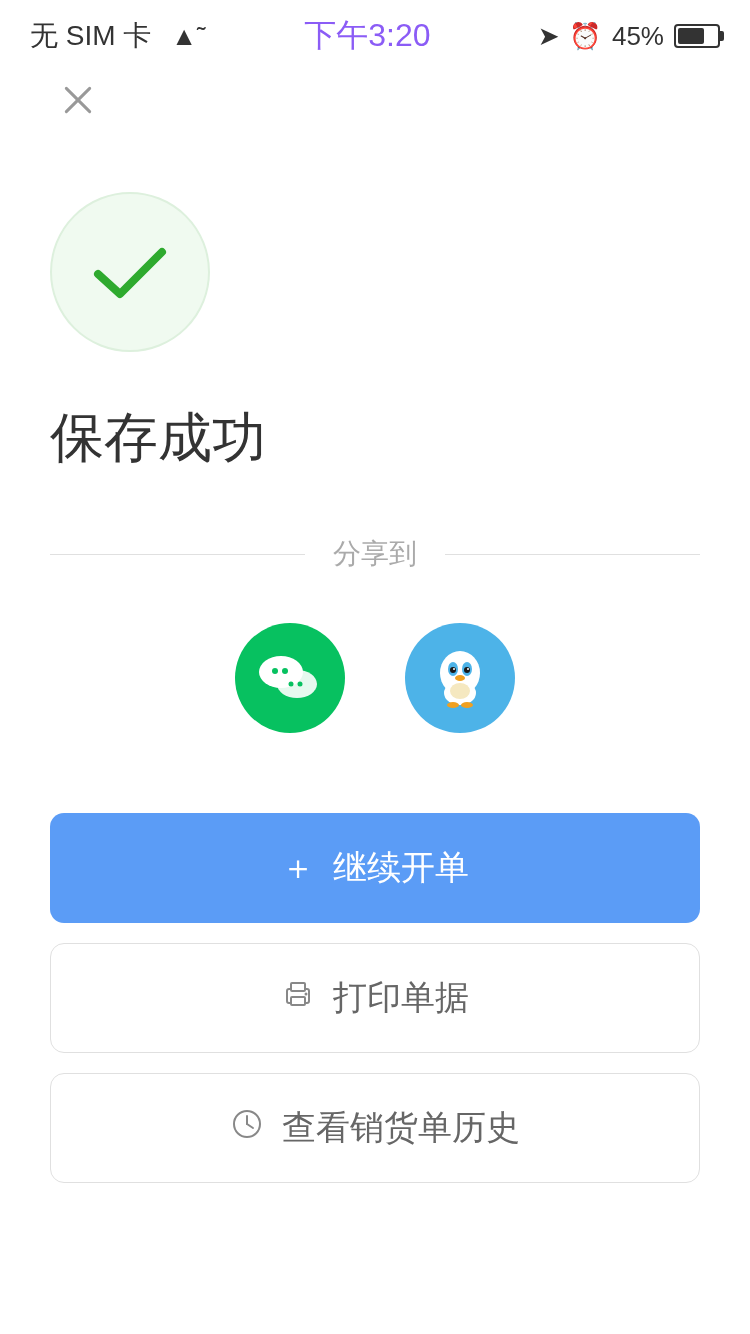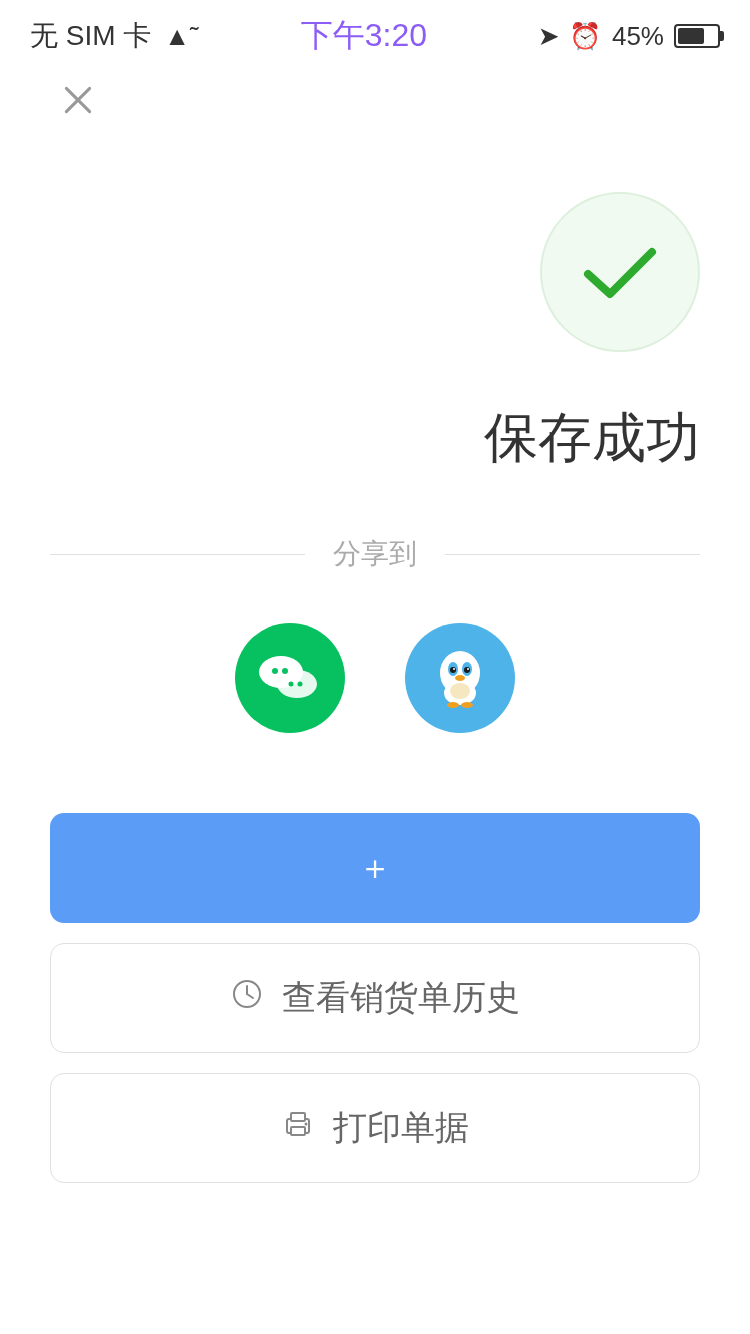--- a/index.html
+++ b/index.html
@@ -20,21 +20,21 @@
       height: 72px;
       display: flex;
       align-items: center;
       justify-content: space-between;
       padding: 0 30px;
       background: #fff;
     }
     .status-left {
       display: flex;
       align-items: center;
-      gap: 13px;
+      gap: 20px;
       font-size: 28px;
       color: #333;
     }
     .wifi-icon {
       font-size: 26px;
     }
     .status-center {
       font-size: 32px;
       font-weight: 500;
       color: #8b5cf6;
@@ -111,21 +111,21 @@
       transform: translate(-50%, -50%) rotate(45deg);
     }
     .close-icon-shape::after {
       transform: translate(-50%, -50%) rotate(-45deg);
     }
 
     
     .success-area {
       display: flex;
       flex-direction: column;
-      align-items: flex-end;
+      align-items: flex-start;
       margin-top: 80px;
       padding-top: 0;
     }
 
     .check-circle {
       width: 160px;
       height: 160px;
       border-radius: 50%;
       background: #f0faf0;
       border: 2px solid #ddf0dd;
@@ -353,40 +353,41 @@
             <ellipse cx="34" cy="60" rx="6" ry="3" fill="#f0a020"></ellipse>
           </svg>
         </div>
       </div>
     </div>
 
     <div class="action-buttons">
 
       <button class="action-btn btn-primary">
         <span class="btn-icon">＋</span>
-      </button>
-
-      <button class="action-btn btn-secondary">
-        <span class="btn-icon">
-          <svg width="34" height="34" viewBox="0 0 34 34" fill="none">
-            <circle cx="17" cy="17" r="13" stroke="#888" stroke-width="2"></circle>
-            <line x1="17" y1="9" x2="17" y2="17" stroke="#888" stroke-width="2" stroke-linecap="round"></line>
-            <line x1="17" y1="17" x2="23" y2="21" stroke="#888" stroke-width="2" stroke-linecap="round"></line>
-          </svg>
-        </span>
-        <span class="btn-text">查看销货单历史</span>
+        <span class="btn-text">继续开单</span>
       </button>
 
       <button class="action-btn btn-secondary">
         <span class="btn-icon">
           <svg width="34" height="34" viewBox="0 0 34 34" fill="none">
             <rect x="6" y="12" width="22" height="14" rx="2" stroke="#888" stroke-width="2"></rect>
             <rect x="10" y="6" width="14" height="8" rx="1" fill="white" stroke="#888" stroke-width="2"></rect>
             <rect x="10" y="20" width="14" height="8" rx="1" fill="white" stroke="#888" stroke-width="2"></rect>
             <circle cx="25" cy="17" r="1.5" fill="#888"></circle>
           </svg>
         </span>
         <span class="btn-text">打印单据</span>
       </button>
 
+      <button class="action-btn btn-secondary">
+        <span class="btn-icon">
+          <svg width="34" height="34" viewBox="0 0 34 34" fill="none">
+            <circle cx="17" cy="17" r="13" stroke="#888" stroke-width="2"></circle>
+            <line x1="17" y1="9" x2="17" y2="17" stroke="#888" stroke-width="2" stroke-linecap="round"></line>
+            <line x1="17" y1="17" x2="23" y2="21" stroke="#888" stroke-width="2" stroke-linecap="round"></line>
+          </svg>
+        </span>
+        <span class="btn-text">查看销货单历史</span>
+      </button>
+
     </div>
   </div>
 </div>
 
 </body></html>

